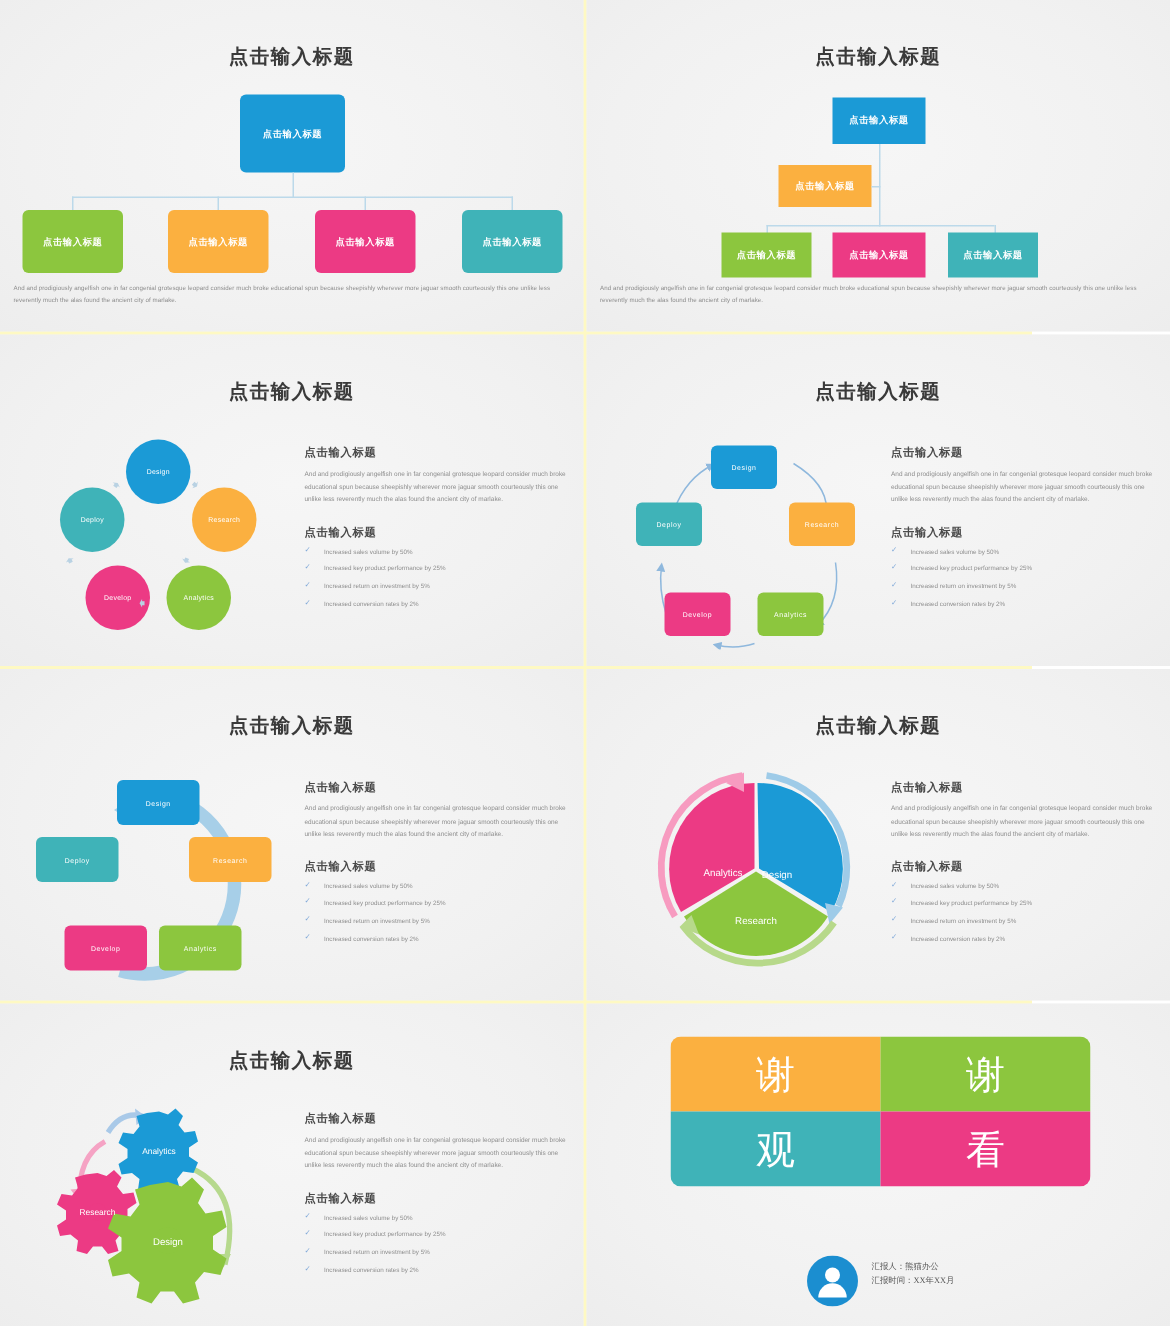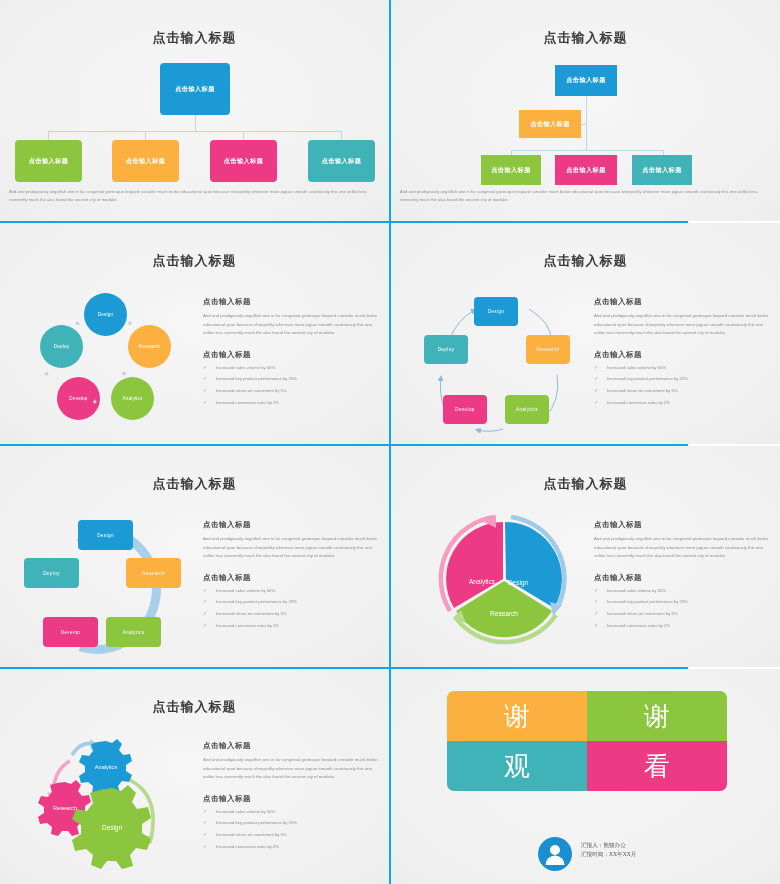--- a/index.html
+++ b/index.html
@@ -1,17 +1,17 @@
 <!DOCTYPE html>
 <html><head>
 <meta charset="utf-8">
 <style>
   html,body{margin:0;padding:0;background:#ffffff;}
   body{width:780px;height:884px;font-family:"Liberation Sans","DejaVu Sans",sans-serif;overflow:hidden;}
-  .grid{width:688px;height:884px;display:grid;grid-template-columns:389px 389px;grid-template-rows:221px 221px 221px 217px;column-gap:2px;row-gap:2px;background:#0ea5e9;}
+  .grid{width:688px;height:884px;display:grid;grid-template-columns:389px 389px;grid-template-rows:221px 221px 221px 217px;column-gap:2px;row-gap:2px;background:#fef9c3;}
   .slide{position:relative;background:#f2f2f2;overflow:hidden;}
   .slide-inner{position:absolute;inset:0;background:radial-gradient(ellipse at 50% 45%, #f6f6f6 0%, #f1f1f1 65%, #ededed 100%);}
   .title{position:absolute;left:0;right:0;text-align:center;font-family:"Liberation Serif","DejaVu Serif",serif;font-weight:700;color:#3a3a3a;letter-spacing:1px;}
   .t1{top:29px;font-size:13px;}
   .box{position:absolute;display:flex;align-items:center;justify-content:center;color:#ffffff;font-size:6.2px;font-family:"Liberation Serif","DejaVu Serif",serif;font-weight:700;letter-spacing:.4px;text-align:center;box-sizing:border-box;}
   .rnd{border-radius:4px;}
   .line{position:absolute;background:#bcd9ea;}
   .hline{height:1px;}
   .vline{width:1px;}
   .para{position:absolute;color:#8d8d8d;font-size:4.1px;line-height:1.95;letter-spacing:.05px;}

